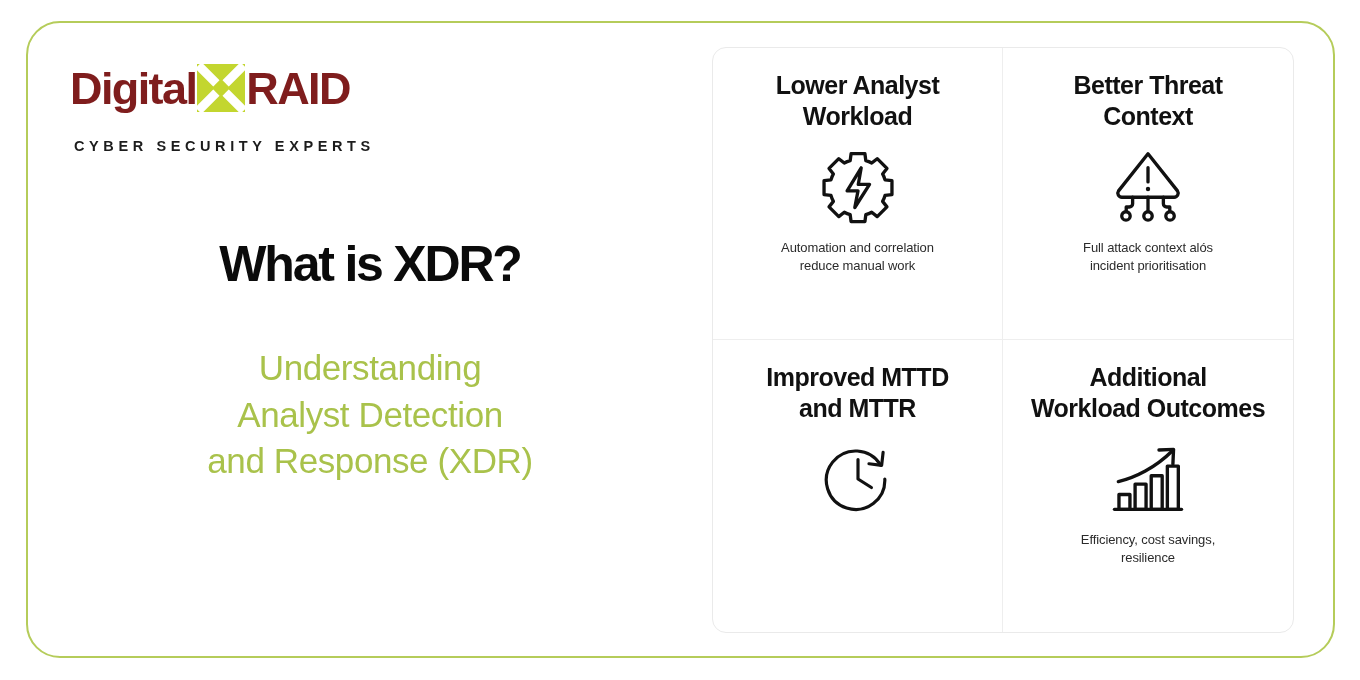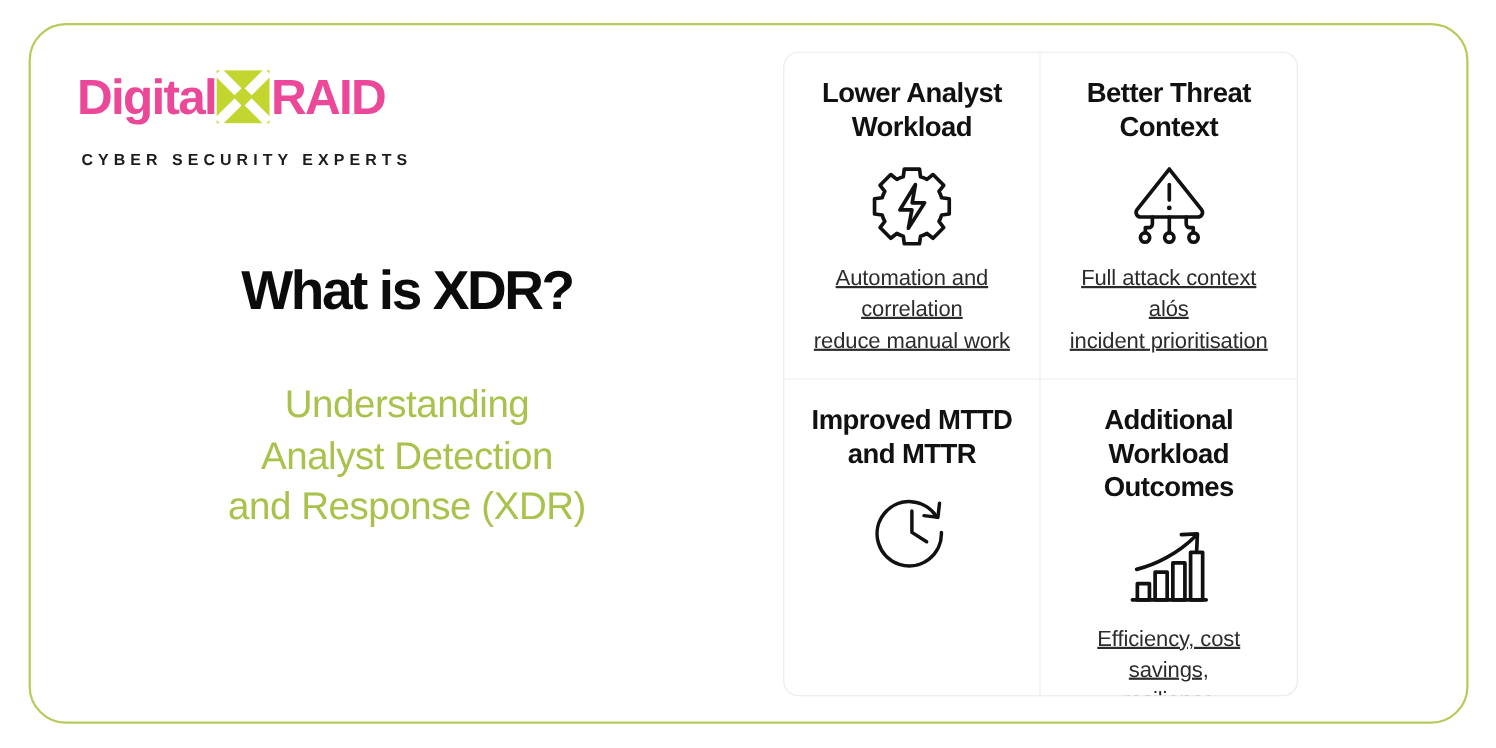--- a/index.html
+++ b/index.html
@@ -56,21 +56,21 @@
     display: flex;
     align-items: center;
     height: 52px;
     line-height: 1;
   }
   .logo-word {
     font-family: "Liberation Sans", sans-serif;
     font-weight: bold;
     font-size: 45px;
     letter-spacing: -1.6px;
-    color: #ec4899;
+    color: #7f1d1d;
     line-height: 1;
   }
   .logo-x {
     position: relative;
     width: 48px;
     height: 48px;
     background: #c3d62f;
     margin: 0 1px;
     flex: 0 0 auto;
   }
@@ -129,21 +129,21 @@
     line-height: 1.33;
     letter-spacing: -0.4px;
   }
   .subhead .line { display: block; white-space: nowrap; }
 
   
   .grid-panel {
     position: absolute;
     left: 712px;
     top: 47px;
-    width: 468px;
+    width: 582px;
     height: 586px;
     box-sizing: border-box;
     border: 1.5px solid #eaeaea;
     border-radius: 14px;
     background: #ffffff;
     display: grid;
     grid-template-columns: 1fr 1fr;
     grid-template-rows: 1fr 1fr;
     overflow: hidden;
   }
@@ -171,26 +171,25 @@
   }
   .cell-icon {
     height: 92px;
     display: flex;
     align-items: center;
     justify-content: center;
     margin: 4px 0 6px 0;
   }
   .cell-icon svg { display: block; }
   .cell-desc {
-    font-size: 20px;
+    font-size: 13px;
     color: #2b2b2b;
     line-height: 1.42;
     letter-spacing: -0.1px;
     white-space: pre-line;
-    text-decoration: underline;
   }
 </style>
 </head>
 <body>
 
 <div id="stage">
 
   <div class="outer-frame"></div>
 
   <div class="left-col">

